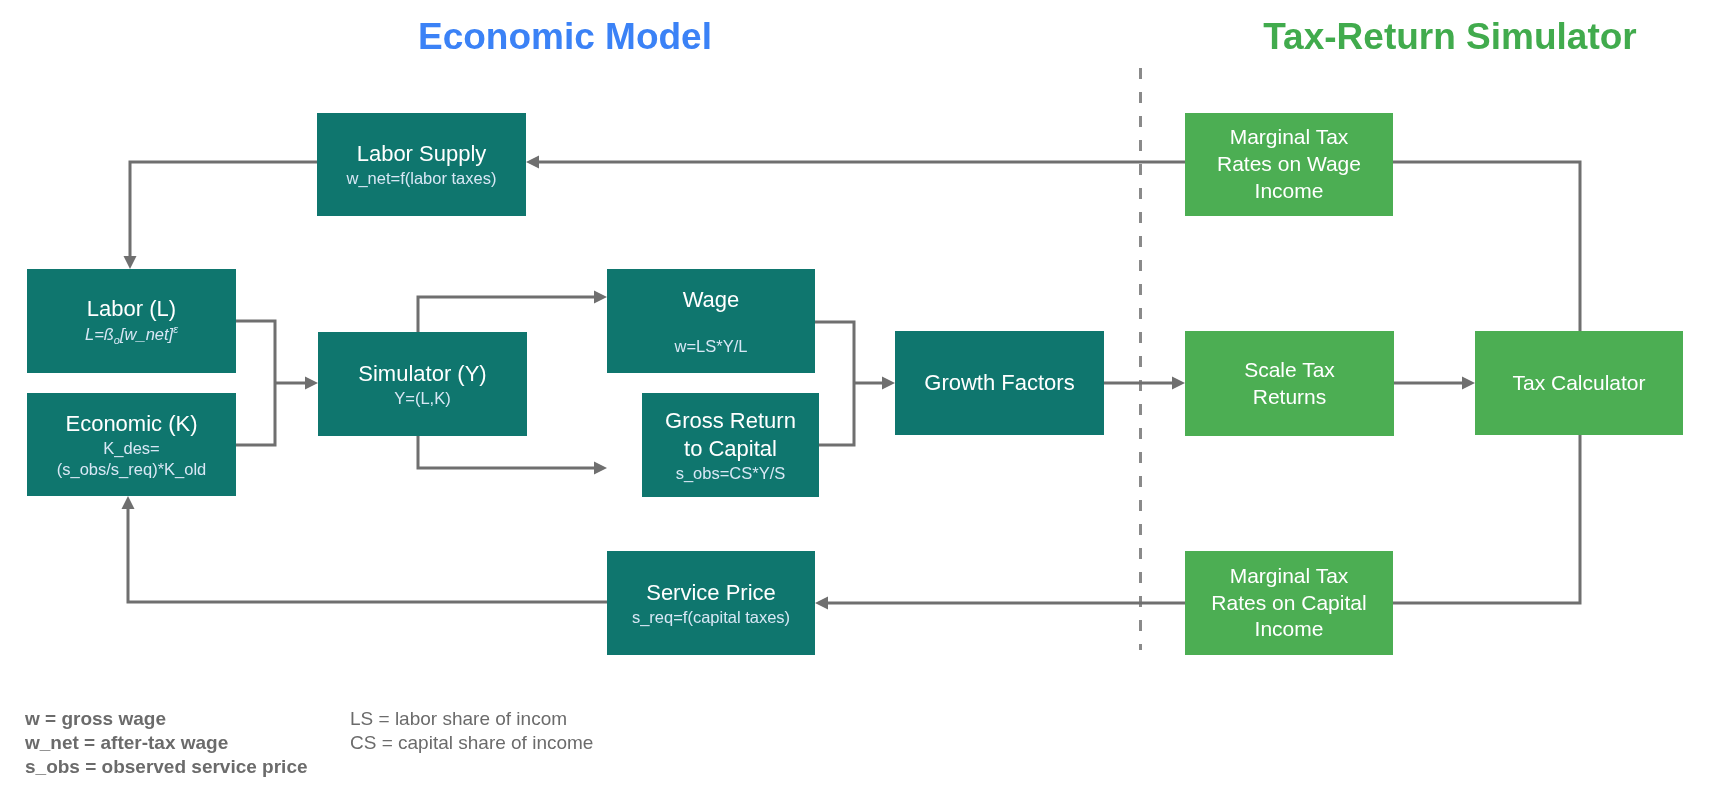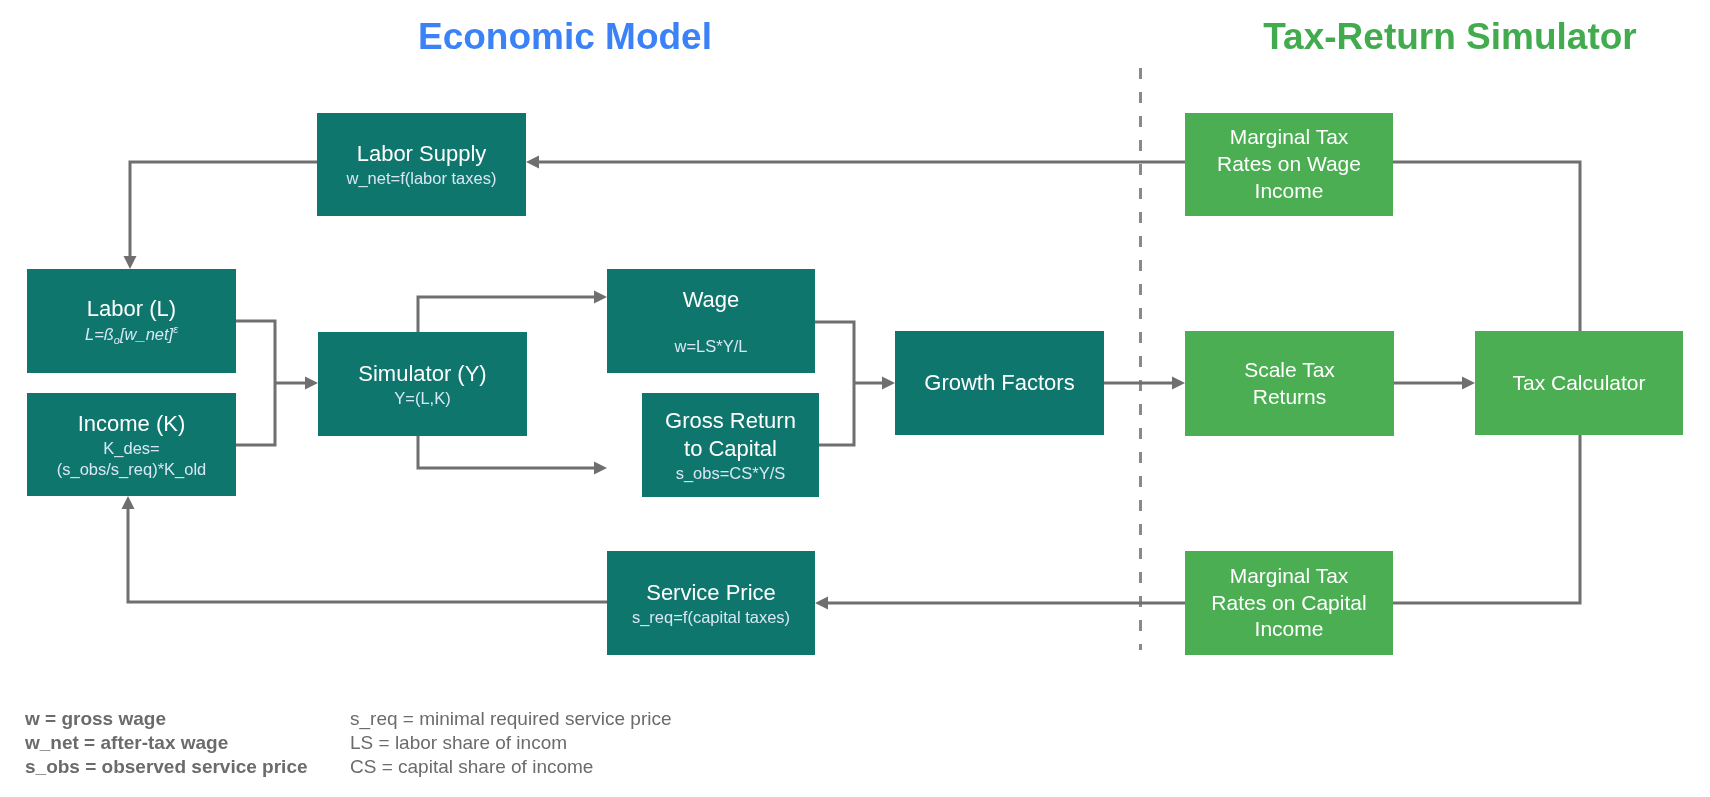--- a/index.html
+++ b/index.html
@@ -108,21 +108,21 @@
     <div class="t">Labor Supply</div>
     <div class="f">w_net=f(labor taxes)</div>
   </div>
 
   <div class="box blue" id="labor">
     <div class="t">Labor (L)</div>
     <div class="f em"><span>L=ß</span><sub>o</sub><span>[w_net]</span><sup>ε</sup></div>
   </div>
 
   <div class="box blue" id="capital">
-    <div class="t">Income (K)</div>
+    <div class="t">Economic (K)</div>
     <div class="f">K_des=</div>
     <div class="f">(s_obs/s_req)*K_old</div>
   </div>
 
   <div class="box blue" id="production">
     <div class="t">Simulator (Y)</div>
     <div class="f">Y=(L,K)</div>
   </div>
 
   <div class="box blue" id="wage">
@@ -160,18 +160,17 @@
   <div class="box green" id="mtr-capital">
     <div class="t2 wrap-175">Marginal Tax Rates on Capital Income</div>
   </div>
 
   <div class="legend" id="legend-col1">
     <div>w = gross wage</div>
     <div>w_net = after-tax wage</div>
     <div>s_obs = observed service price</div>
   </div>
   <div class="legend" id="legend-col2">
-    <div>s_req = minimal required service price</div>
     <div>LS = labor share of incom</div>
     <div>CS = capital share of income</div>
   </div>
 
 </div>
 
 </body></html>

